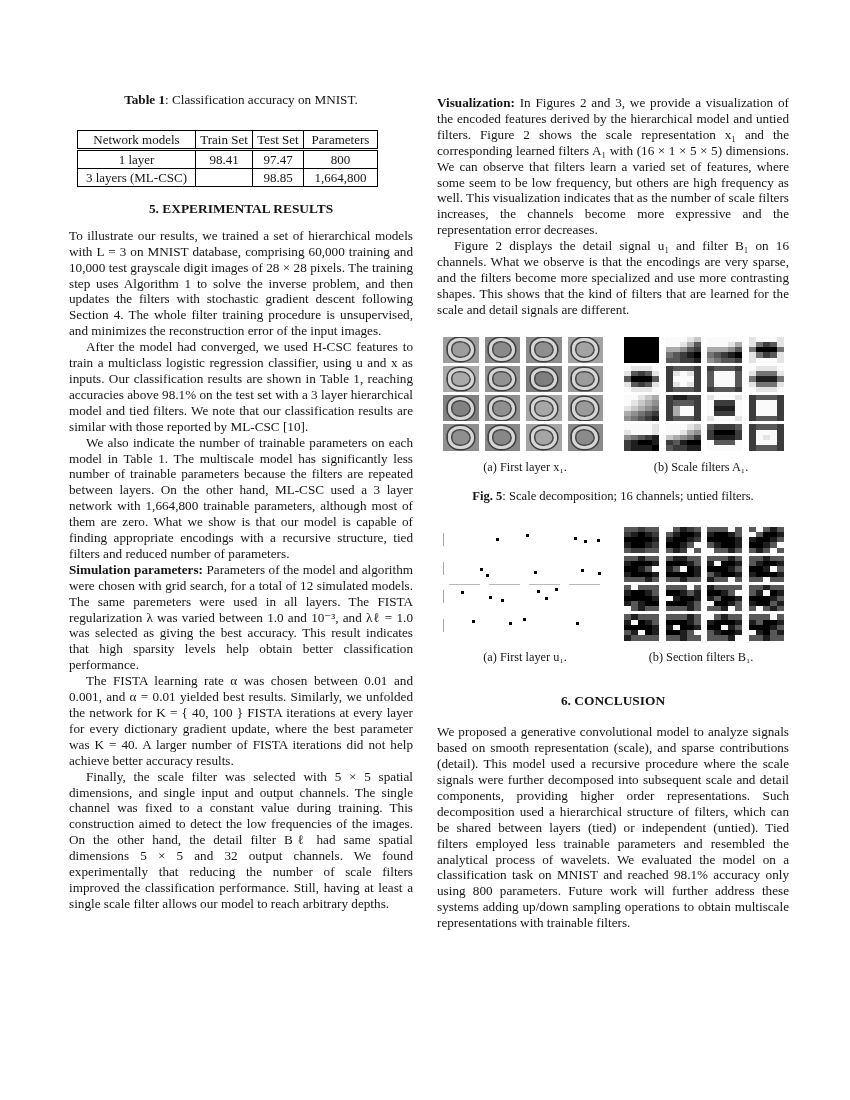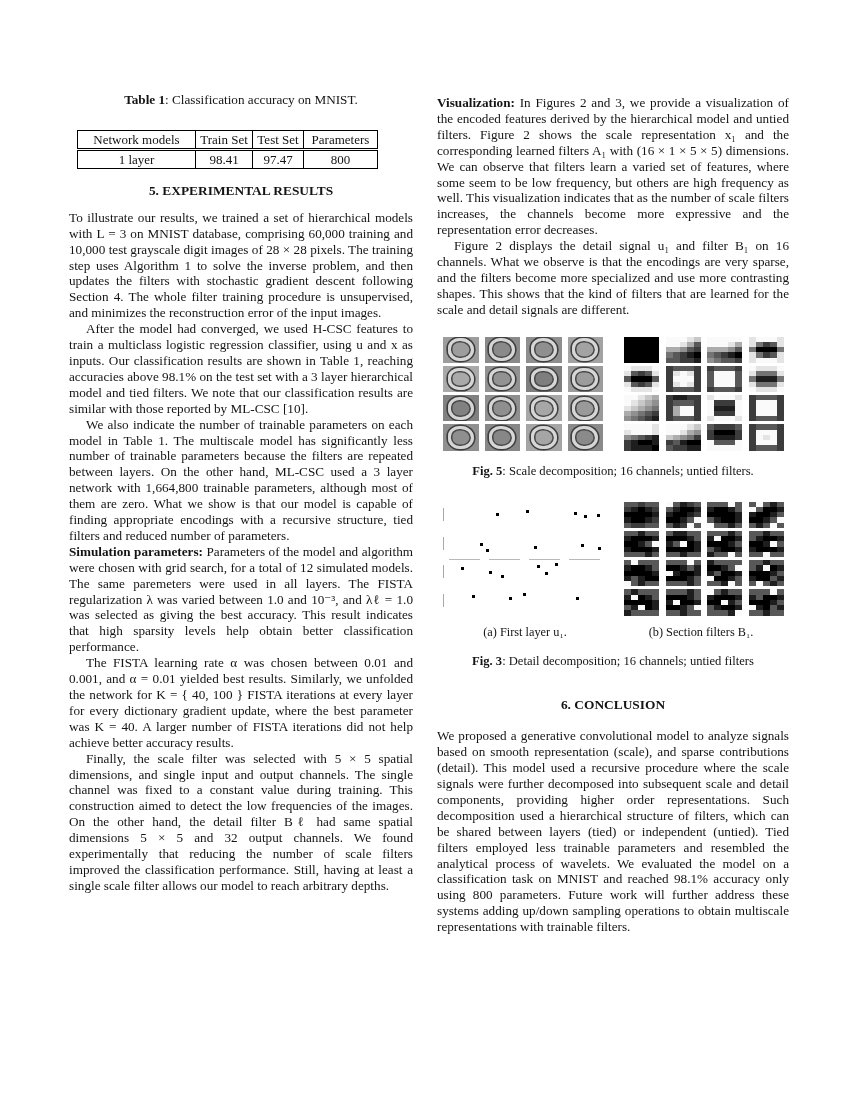--- a/index.html
+++ b/index.html
@@ -66,20 +66,26 @@
           <th>Parameters</th>
         </tr>
       </thead>
       <tbody>
         <tr>
           <td>1 layer</td>
           <td>98.41</td>
           <td>97.47</td>
           <td>800</td>
         </tr>
+        <tr>
+          <td>3 layers (ML-CSC)</td>
+          <td></td>
+          <td>98.85</td>
+          <td>1,664,800</td>
+        </tr>
       </tbody>
     </table>
 
     <h2>5. EXPERIMENTAL RESULTS</h2>
 
     <p>To illustrate our results, we trained a set of hierarchical models with L = 3 on MNIST database, comprising 60,000 training and 10,000 test grayscale digit images of 28 × 28 pixels. The training step uses Algorithm 1 to solve the inverse problem, and then updates the filters with stochastic gradient descent following Section 4. The whole filter training procedure is unsupervised, and minimizes the reconstruction error of the input images.</p>
     <p class="indent">After the model had converged, we used H-CSC features to train a multiclass logistic regression classifier, using u and x as inputs. Our classification results are shown in Table 1, reaching accuracies above 98.1% on the test set with a 3 layer hierarchical model and tied filters. We note that our classification results are similar with those reported by ML-CSC [10].</p>
     <p class="indent">We also indicate the number of trainable parameters on each model in Table 1. The multiscale model has significantly less number of trainable parameters because the filters are repeated between layers. On the other hand, ML-CSC used a 3 layer network with 1,664,800 trainable parameters, although most of them are zero. What we show is that our model is capable of finding appropriate encodings with a recursive structure, tied filters and reduced number of parameters.</p>
     <p><span class="lead">Simulation parameters:</span><span> Parameters of the model and algorithm were chosen with grid search, for a total of 12 simulated models. The same paremeters were used in all layers. The FISTA regularization λ was varied between 1.0 and 10⁻³, and λℓ = 1.0 was selected as giving the best accuracy. This result indicates that high sparsity levels help obtain better classification performance.</span></p>
     <p class="indent">The FISTA learning rate α was chosen between 0.01 and 0.001, and α = 0.01 yielded best results. Similarly, we unfolded the network for K = { 40, 100 } FISTA iterations at every layer for every dictionary gradient update, where the best parameter was K = 40. A larger number of FISTA iterations did not help achieve better accuracy results.</p>
@@ -569,20 +575,24 @@
               <div class="f-px" style="background: rgb(250, 250, 250);"></div>
               <div class="f-px" style="background: rgb(250, 250, 250);"></div>
               <div class="f-px" style="background: rgb(60, 60, 60);"></div>
               <div class="f-px" style="background: rgb(60, 60, 60);"></div>
               <div class="f-px" style="background: rgb(88, 88, 88);"></div>
               <div class="f-px" style="background: rgb(88, 88, 88);"></div>
               <div class="f-px" style="background: rgb(88, 88, 88);"></div>
               <div class="f-px" style="background: rgb(60, 60, 60);"></div>
             </div>
           </div>
+      </div>
+      <div class="subcaps">
+        <span>(a) First layer x₁.</span>
+        <span>(b) Scale filters A₁.</span>
       </div>
       <div class="figcap">
         <span class="bold">Fig. 5</span><span>: Scale decomposition; 16 channels; untied filters.</span>
       </div>
     </figure>
 
     <figure class="fig3">
       <div class="fig-panels">
         <div class="panel sparse" id="fig3a">
             <div class="midline" style="left: 4%; width: 19%;"></div>
@@ -1046,21 +1056,18 @@
               <div class="f-px" style="background: rgb(30, 30, 30);"></div>
               <div class="f-px" style="background: rgb(88, 88, 88);"></div>
               <div class="f-px" style="background: rgb(88, 88, 88);"></div>
             </div>
           </div>
       </div>
       <div class="subcaps">
         <span>(a) First layer u₁.</span>
         <span>(b) Section filters B₁.</span>
       </div>
-      <div class="figcap">
-        <span class="bold">Fig. 3</span><span>: Detail decomposition; 16 channels; untied filters</span>
-      </div>
     </figure>
 
     <h2 class="sec6">6. CONCLUSION</h2>
     <p>We proposed a generative convolutional model to analyze signals based on smooth representation (scale), and sparse contributions (detail). This model used a recursive procedure where the scale signals were further decomposed into subsequent scale and detail components, providing higher order representations. Such decomposition used a hierarchical structure of filters, which can be shared between layers (tied) or independent (untied). Tied filters employed less trainable parameters and resembled the analytical process of wavelets. We evaluated the model on a classification task on MNIST and reached 98.1% accuracy only using 800 parameters. Future work will further address these systems adding up/down sampling operations to obtain multiscale representations with trainable filters.</p>
   </div>
 </div>
 
 </body></html>

